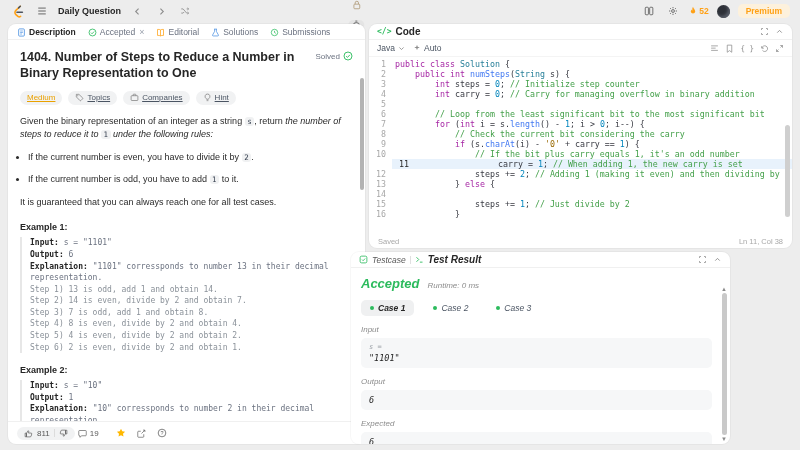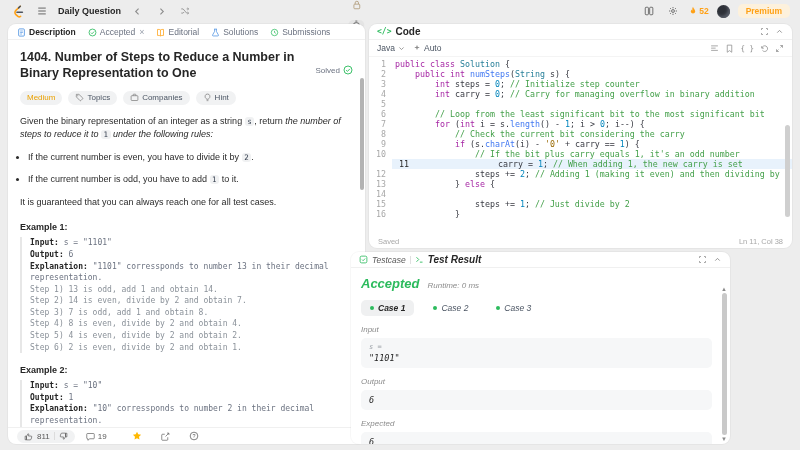--- a/index.html
+++ b/index.html
@@ -35,36 +35,36 @@
   .vdiv { width:1px; height:8px; background:#e0e0e0; }
 
   
   #desc-tabs { display:flex; gap:2px; padding:0 4px; height:16px; flex-shrink:0; border-bottom:1px solid #f0f0f0; }
   .dtab { display:flex; align-items:center; gap:3px; padding:0 5px; height:16px; font-size:8.5px; color:#6b7280; cursor:pointer; }
   .dtab.active span { color:#262626; font-weight:bold; }
   .tabx { color:#9ca3af; font-size:9px; margin-left:1px; }
   #desc-content { flex:1; padding:9px 12px 0 12px; overflow:hidden; position:relative; }
   #title-row { display:flex; justify-content:space-between; align-items:flex-start; }
   #page-title { font-size:12.5px; font-weight:bold; line-height:1.3; width:292px; }
-  #solved-badge { display:flex; align-items:center; gap:3px; color:#6b7280; font-size:8px; margin-top:16px; }
+  #solved-badge { display:flex; align-items:center; gap:3px; color:#6b7280; font-size:8px; margin-top:2px; }
   #meta-row { display:flex; gap:6px; margin-top:9px; }
-  .pill { display:flex; gap:3px; background:#f1f2f3; border-radius:9px; padding:2.5px 7px; font-size:8px; color:#4b5563; }
+  .pill { display:flex; gap:3px; background:#f1f2f3; border-radius:9px; padding:2.5px 7px; font-size:8px; color:#4b5563;text-decoration:underline; }
   .pill.difficulty { color:#eaa100; }
   .para { margin-top:10px; font-size:9px; line-height:1.55; color:#2b2b2b; }
   .it { font-style:italic; }
   .icode { font-family:"DejaVu Sans Mono", monospace; font-size:7.5px; background:#f0f1f2; border-radius:3px; padding:0 2.5px; color:#374151; }
   #bullets { margin:9px 0 0 8px; }
   #bullets li { margin-bottom:8px; font-size:9px; line-height:1.5; color:#2b2b2b; }
   .ex-label { margin-top:12px; font-size:9px; font-weight:bold; }
   .ex-block { margin-top:5px; border-left:2px solid #e7e7e7; padding-left:8px; font-family:"DejaVu Sans Mono", monospace; font-size:8px; line-height:1.45; }
   .ex-block b { color:#262626; font-weight:bold; }
   .ex-val { color:#6b7280; }
   .ex-step { color:#8a9199; }
   #desc-scrollbar { position:absolute; right:1px; top:38px; width:4px; height:112px; background:#b3b3b3; border-radius:2px; }
-  #desc-footer { height:17px; flex-shrink:0; border-top:1px solid #f0f0f0; display:flex; align-items:center; gap:11px; padding:0 9px; color:#595959; }
+  #desc-footer { height:23px; flex-shrink:0; border-top:1px solid #f0f0f0; display:flex; align-items:center; gap:3px; padding:0 9px; color:#595959; }
   .ft-group { display:flex; align-items:center; gap:4px; background:#f1f2f3; border-radius:9px; padding:2px 7px; font-size:8px; }
   .ft-plain { display:flex; align-items:center; gap:3px; font-size:8px; }
   .ft-sep { width:1px; height:8px; background:#dcdcdc; }
 
   
   #code-toolbar { height:17px; flex-shrink:0; display:flex; align-items:center; gap:8px; padding:0 8px; border-bottom:1px solid #f4f4f4; color:#4b5563; font-size:8.5px; }
   .tool-item { display:flex; align-items:center; gap:3px; cursor:pointer; }
   #code-glyph { font-family:"DejaVu Sans Mono", monospace; font-weight:bold; color:#2cbb5d; font-size:8px; }
   #editor { flex:1; position:relative; overflow:hidden; font-family:"DejaVu Sans Mono", monospace; font-size:8.3px; padding-top:2px; }
   .cl { display:flex; height:10px; line-height:10px; white-space:pre; }

